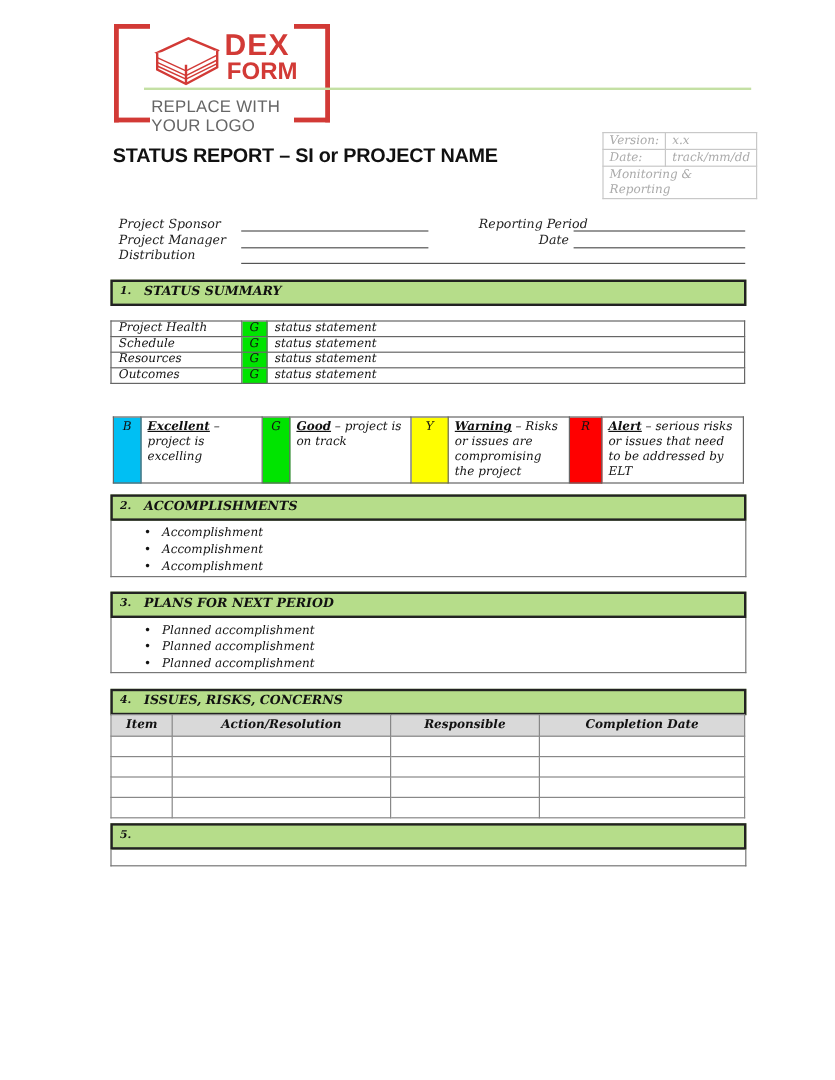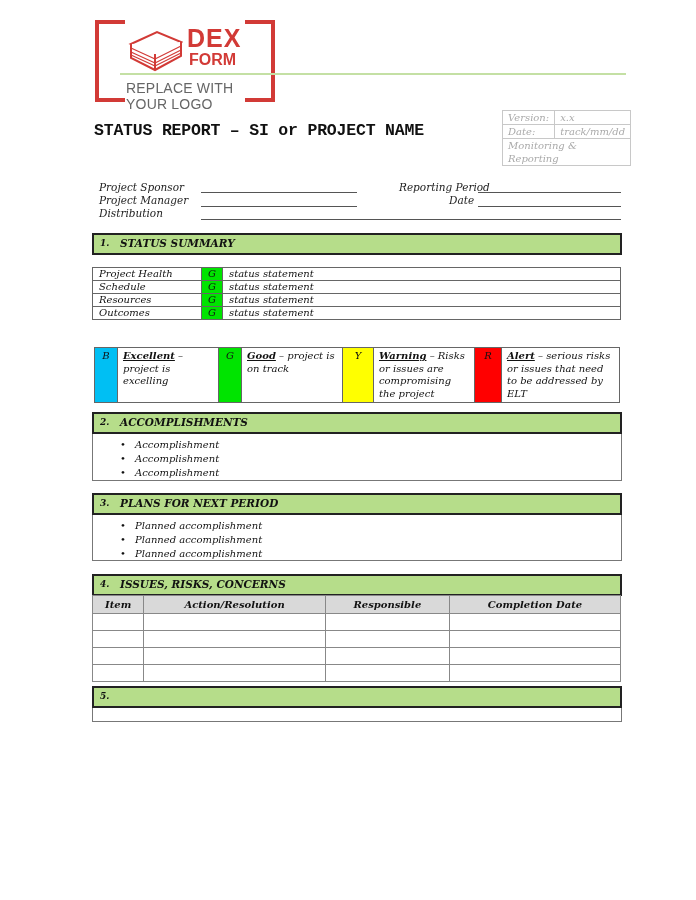--- a/index.html
+++ b/index.html
@@ -4,26 +4,26 @@
 <style>
   html, body { margin:0; padding:0; background:#ffffff; }
   body { width:696px; height:900px; position:relative; overflow:hidden; font-family:"DejaVu Serif", "Liberation Serif", serif; color:#111; }
   .abs { position:absolute; }
   
   .logo { left:95px; top:20px; width:180px; height:78px; }
   .logo .br { position:absolute; border:4px solid #d23a36; }
   .logo .br-l { left:0; top:0; width:26px; height:74px; border-right:none; }
   .logo .br-r { right:0; top:0; width:26px; height:74px; border-left:none; }
   .logo .dex { position:absolute; left:92px; top:6px; font-family:"Liberation Sans", sans-serif; font-weight:bold; font-size:25px; color:#d23a36; letter-spacing:1px; line-height:24px; }
-  .logo .form { position:absolute; left:94px; top:30px; font-family:"Liberation Sans", sans-serif; font-weight:bold; font-size:16px; color:#d23a36; line-height:20px; }
+  .logo .form { position:absolute; left:94px; top:30px; font-family:"Liberation Sans", sans-serif; font-weight:bold; font-size:20px; color:#d23a36; line-height:20px; }
   .logo .replace { position:absolute; left:31px; top:60px; font-family:"Liberation Sans", sans-serif; font-size:14px; color:#666; letter-spacing:0.2px; }
   .logo .stack { position:absolute; left:32px; top:8px; width:56px; height:44px; }
   .greenline { left:120px; top:73px; width:506px; height:2px; background:#c4e0a4; }
   
-  .title { left:94px; top:121px; font-family:Liberation Mono, monospace; font-weight:bold; font-size:16.5px; letter-spacing:-0.2px; color:#111; }
+  .title { left:94px; top:121px; font-family:Liberation Sans, sans-serif; font-weight:bold; font-size:16.5px; letter-spacing:-0.2px; color:#111; }
   
   .verbox { left:502px; top:110px; width:126px; border-collapse:collapse; font-style:italic; font-size:10px; color:#aaa; }
   .verbox td { border:1px solid #c8c8c8; padding:0 5px; height:13px; line-height:13px; }
   
   .meta-label { font-style:italic; font-size:10.5px; color:#222; }
   .meta-line { height:1px; background:#555; }
   
   .sec { left:92px; width:526px; height:18px; background:#b6dd8a; border:2px solid #222; }
   .sec .num { position:absolute; left:6px; top:3px; font-style:italic; font-weight:bold; font-size:9px; }
   .sec .lbl { position:absolute; left:26px; top:2px; font-style:italic; font-weight:bold; font-size:10.5px; }

